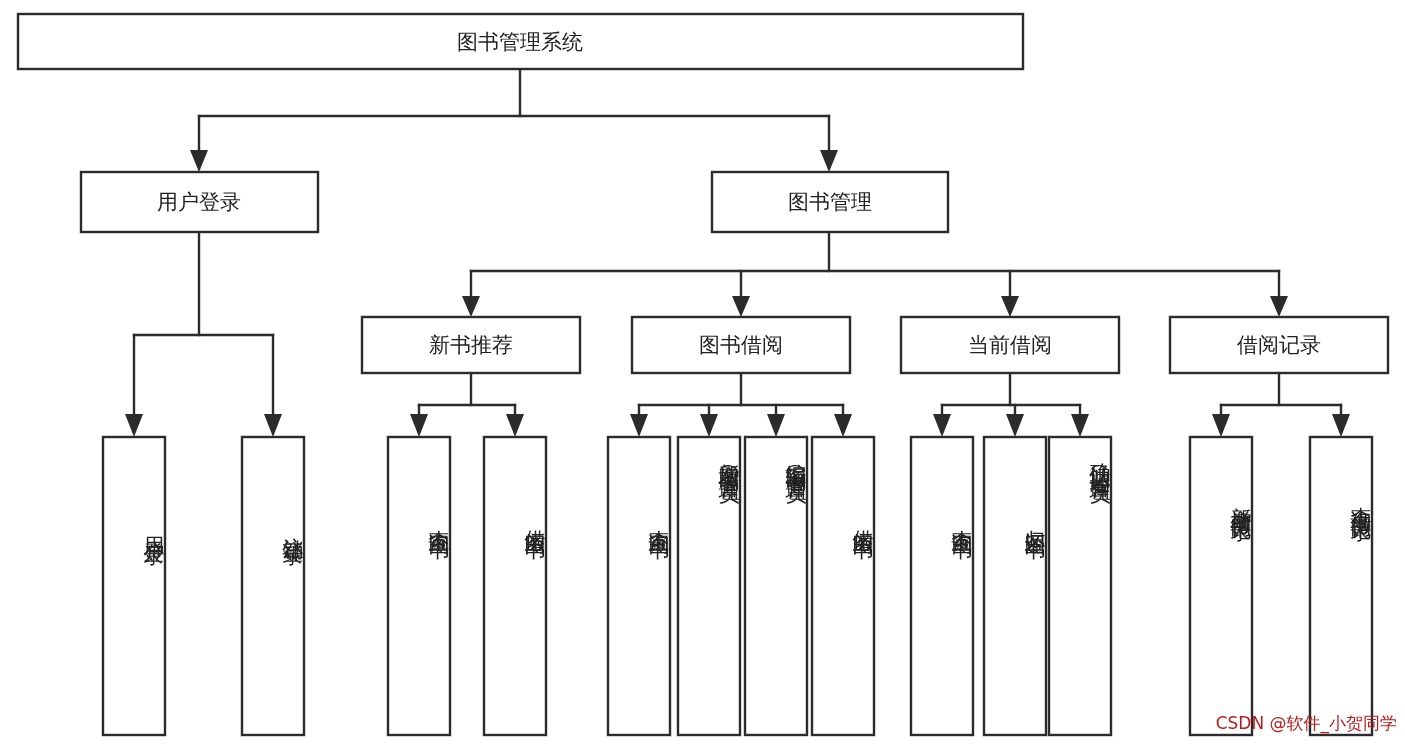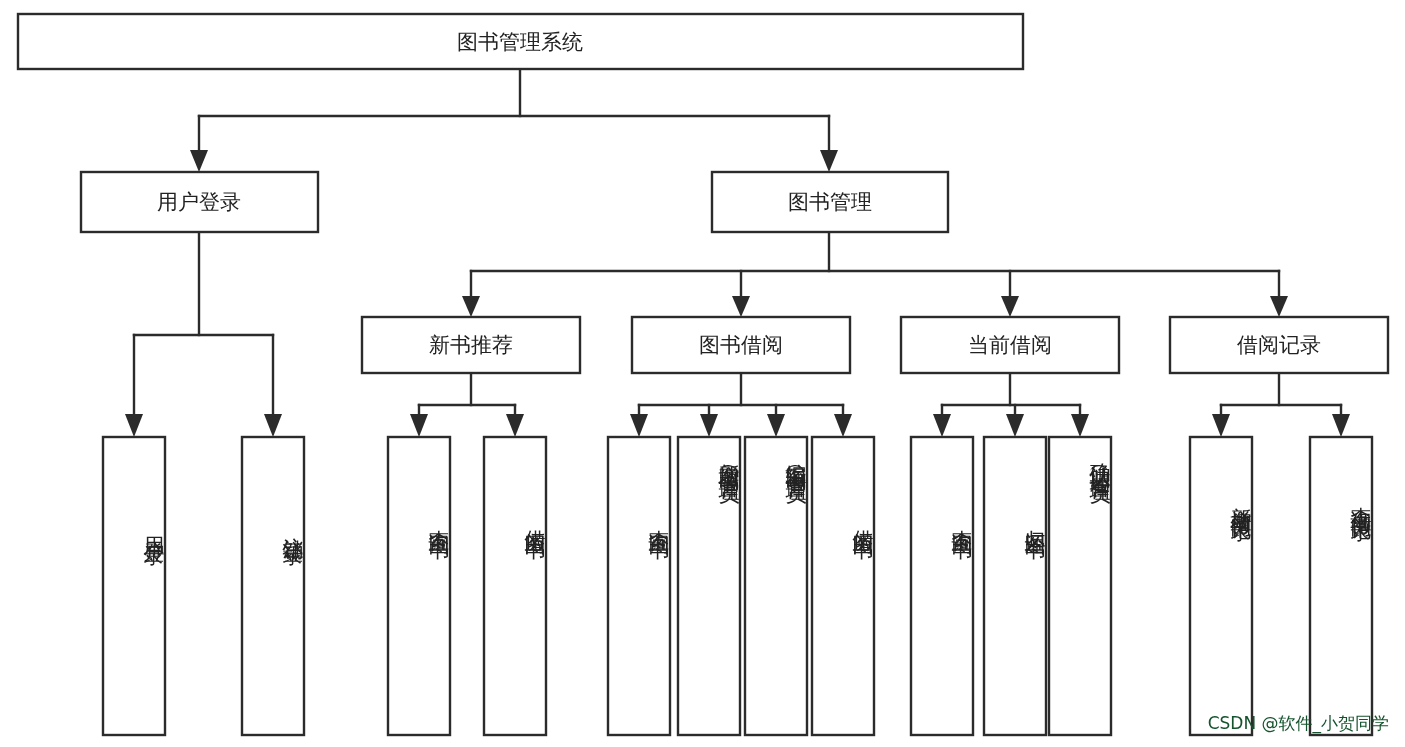--- a/index.html
+++ b/index.html
@@ -58,25 +58,25 @@
     font-size: 21px;
     line-height: 1.06;
     color: #222222;
     letter-spacing: 3px;
     white-space: nowrap;
     text-align: center;
     pointer-events: none;
   }
   #watermark {
     position: absolute;
-    right: 16px;
+    right: 8px;
     bottom: 4px;
     font-family: "DejaVu Sans", "Liberation Sans", sans-serif;
     font-size: 17px;
-    color: #14532d;
+    color: #b91c1c;
     white-space: nowrap;
     user-select: none;
   }
 </style>
 </head>
 <body>
 
 <div id="diagram-root">
 
   <svg id="flow-svg" viewBox="0 0 1405 747">

